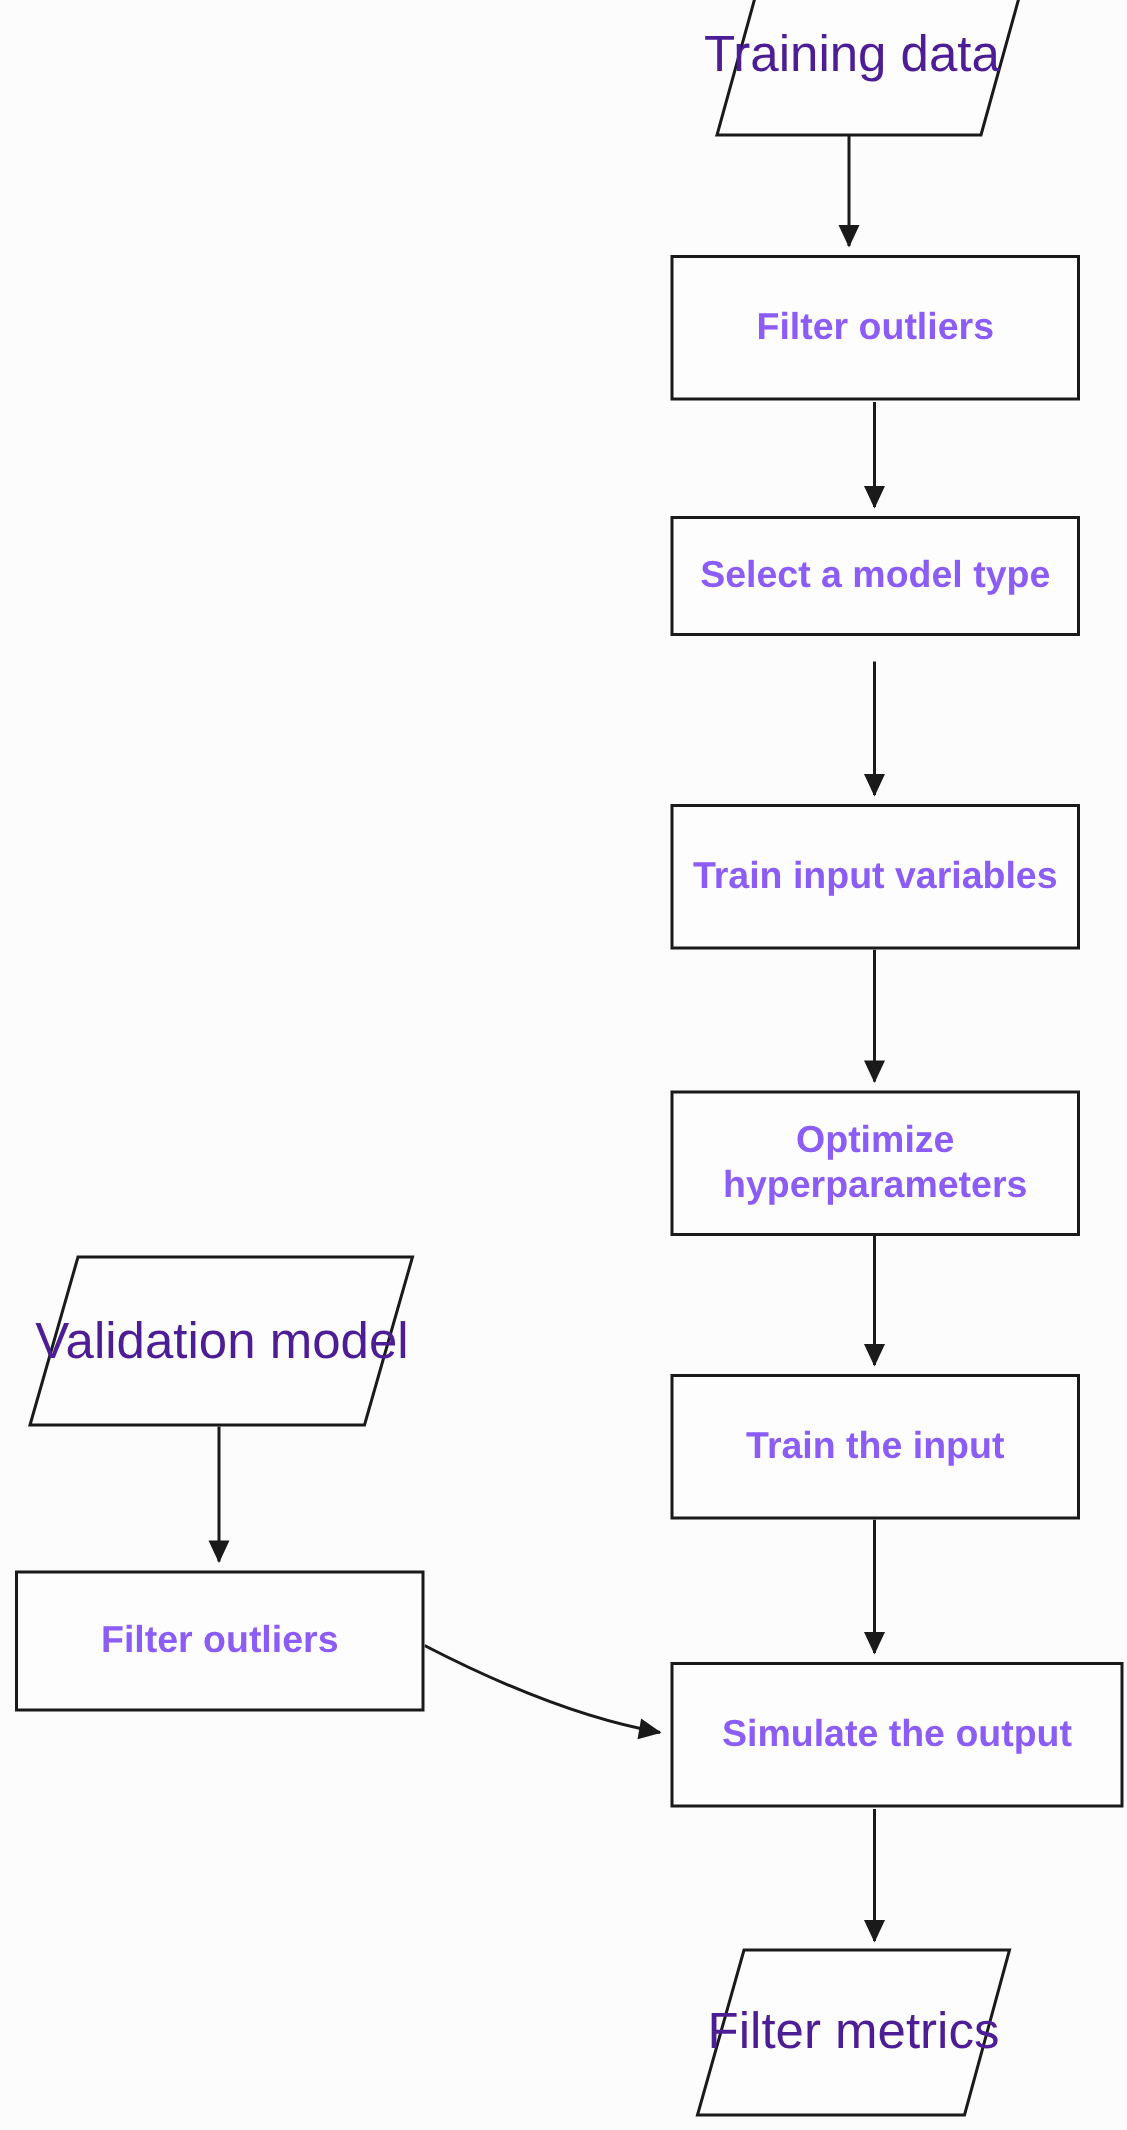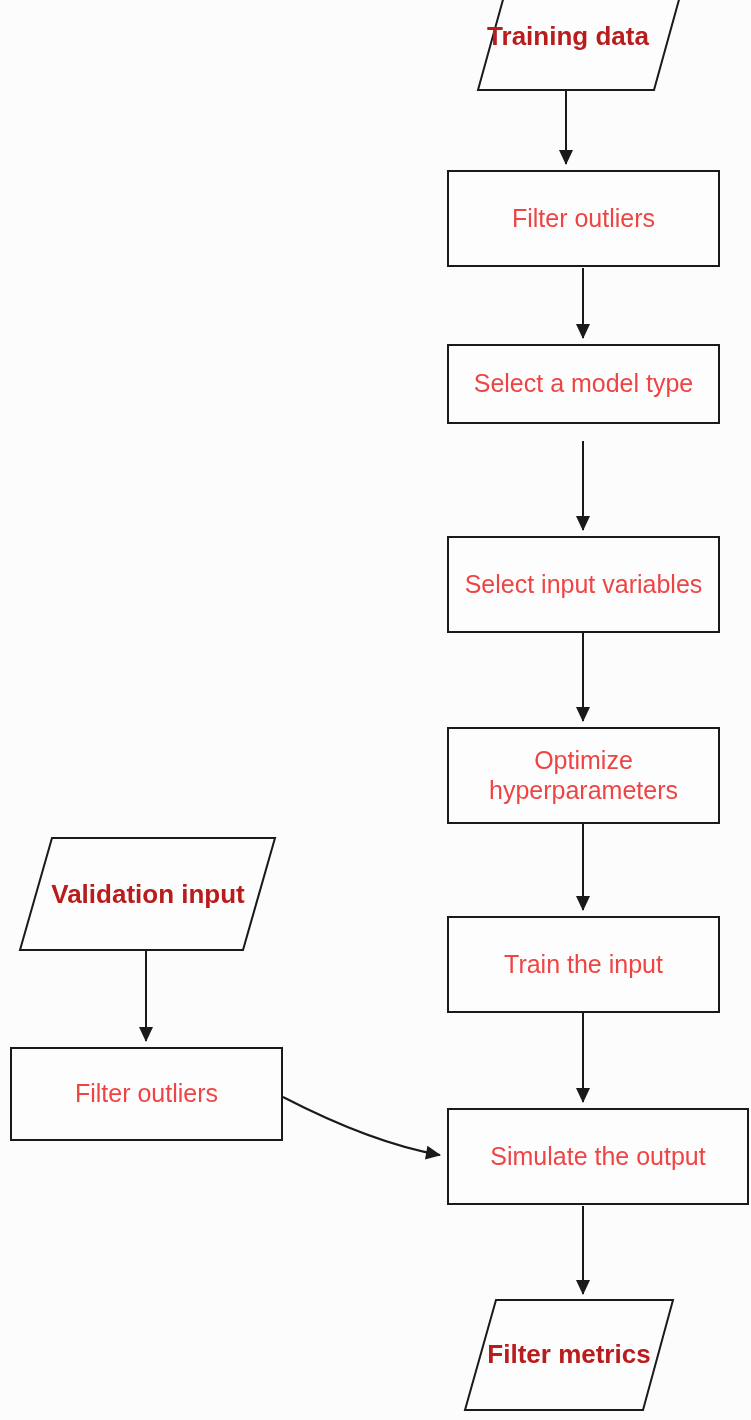--- a/index.html
+++ b/index.html
@@ -24,36 +24,36 @@
   }
   .node-rect {
     position: absolute;
     box-sizing: border-box;
     border: 2px solid #1a1a1a;
     background: #fdfdfd;
     display: flex;
     align-items: center;
     justify-content: center;
     text-align: center;
-    font-weight: 400;
+    font-weight: 700;
     font-size: 25px;
     line-height: 1.18;
-    color: #ef4444;
+    color: #8b5cf6;
     padding: 0 2px;
   }
   .node-label {
     position: absolute;
     display: flex;
     align-items: center;
     justify-content: center;
     text-align: center;
-    font-weight: 700;
-    font-size: 26px;
+    font-weight: 400;
+    font-size: 34px;
     line-height: 1.18;
-    color: #b91c1c;
+    color: #4c1d95;
     pointer-events: none;
   }
   .pad-wrap { padding: 0 28px; }
 </style>
 </head>
 <body>
 
 <div id="canvas">
 
   <svg id="edges-layer" viewBox="0 0 751 1420" xmlns="http://www.w3.org/2000/svg">
@@ -73,29 +73,29 @@
     <path d="M583,633 V721" fill="none" stroke="#1a1a1a" stroke-width="2" marker-end="url(#arrowhead)"></path>
     <path d="M583,824 V910" fill="none" stroke="#1a1a1a" stroke-width="2" marker-end="url(#arrowhead)"></path>
     <path d="M583,1013 V1102" fill="none" stroke="#1a1a1a" stroke-width="2" marker-end="url(#arrowhead)"></path>
     <path d="M583,1206 V1294" fill="none" stroke="#1a1a1a" stroke-width="2" marker-end="url(#arrowhead)"></path>
     <path d="M146,951 V1041" fill="none" stroke="#1a1a1a" stroke-width="2" marker-end="url(#arrowhead)"></path>
     <path d="M283,1097 Q372,1143 440,1155" fill="none" stroke="#1a1a1a" stroke-width="2" marker-end="url(#arrowhead)"></path>
   </svg>
 
   <div class="node-label" style="left:443px; top:12px; width:250px; height:48px;">Training data</div>
 
-  <div class="node-label" style="left:23px; top:870px; width:250px; height:48px;">Validation input</div>
+  <div class="node-label" style="left:23px; top:870px; width:250px; height:48px;">Validation model</div>
 
   <div class="node-label" style="left:444px; top:1330px; width:250px; height:48px;">Filter metrics</div>
 
   <div class="node-rect" style="left:447px; top:170px; width:273px; height:97px;">Filter outliers</div>
 
   <div class="node-rect" style="left:447px; top:344px; width:273px; height:80px;">Select a model type</div>
 
-  <div class="node-rect" style="left:447px; top:536px; width:273px; height:97px;">Select input variables</div>
+  <div class="node-rect" style="left:447px; top:536px; width:273px; height:97px;">Train input variables</div>
 
   <div class="node-rect pad-wrap" style="left:447px; top:727px; width:273px; height:97px;">Optimize hyperparameters</div>
 
   <div class="node-rect" style="left:447px; top:916px; width:273px; height:97px;">Train the input</div>
 
   <div class="node-rect" style="left:447px; top:1108px; width:302px; height:97px;">Simulate the output</div>
 
   <div class="node-rect" style="left:10px; top:1047px; width:273px; height:94px;">Filter outliers</div>
 
 </div>

